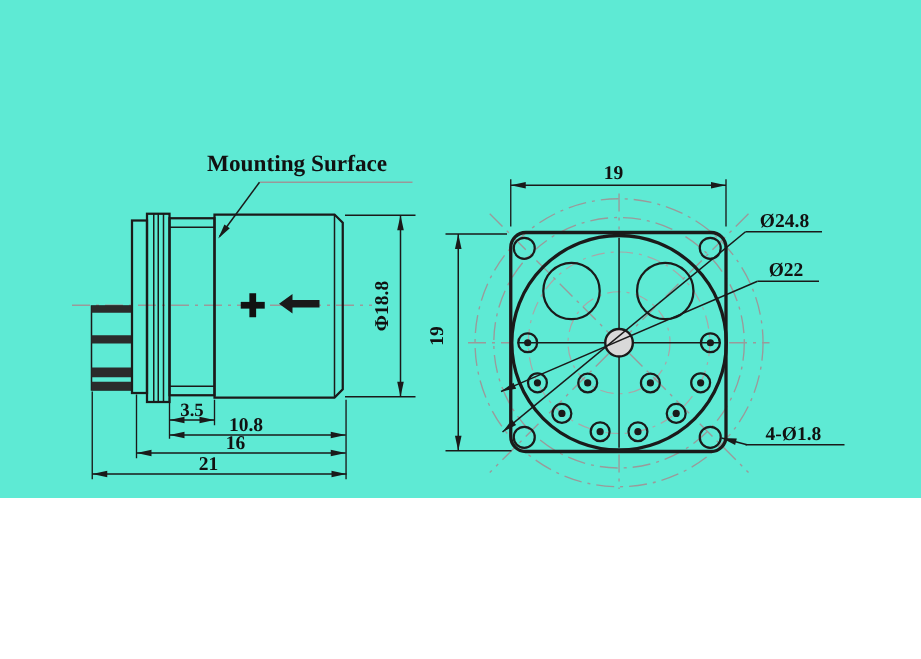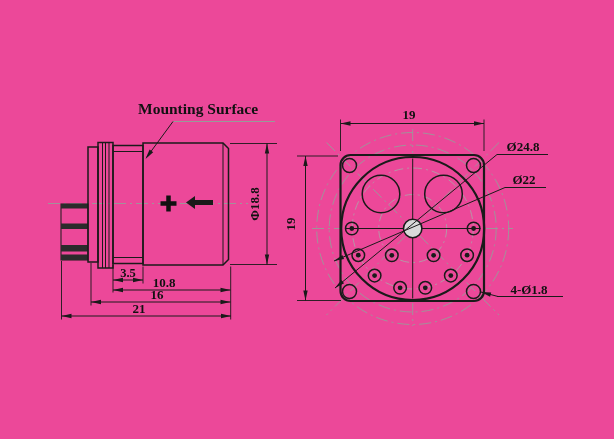--- a/index.html
+++ b/index.html
@@ -1,16 +1,16 @@
 <!DOCTYPE html>
 <html><head>
 <meta charset="utf-8">
 <style>
   html,body{margin:0;padding:0;background:#ffffff;}
-  .canvas{position:relative;width:614px;height:439px;background:#ec4899;overflow:hidden;text-decoration:underline;}
+  .canvas{position:relative;width:614px;height:332px;background:#5eead4;overflow:hidden;text-decoration:underline;}
   svg{display:block;}
   text{font-family:"Liberation Serif","DejaVu Serif",serif;font-weight:bold;fill:#111;}
   .dim-txt{font-size:13px;}
   .dim-txt-sm{font-size:12.5px;}
   .title-txt{font-size:15.5px;}
   .thin{stroke:#1a1a1a;stroke-width:1;fill:none;}
   .xline{stroke:#1a1a1a;stroke-width:0.9;fill:none;}
   .outline{stroke:#1a1a1a;stroke-width:1.5;fill:none;}
   .outline2{stroke:#1a1a1a;stroke-width:2.2;fill:none;}
   .cl{stroke:#9a9a9a;stroke-width:0.9;fill:none;stroke-dasharray:12 4 2 4;}

